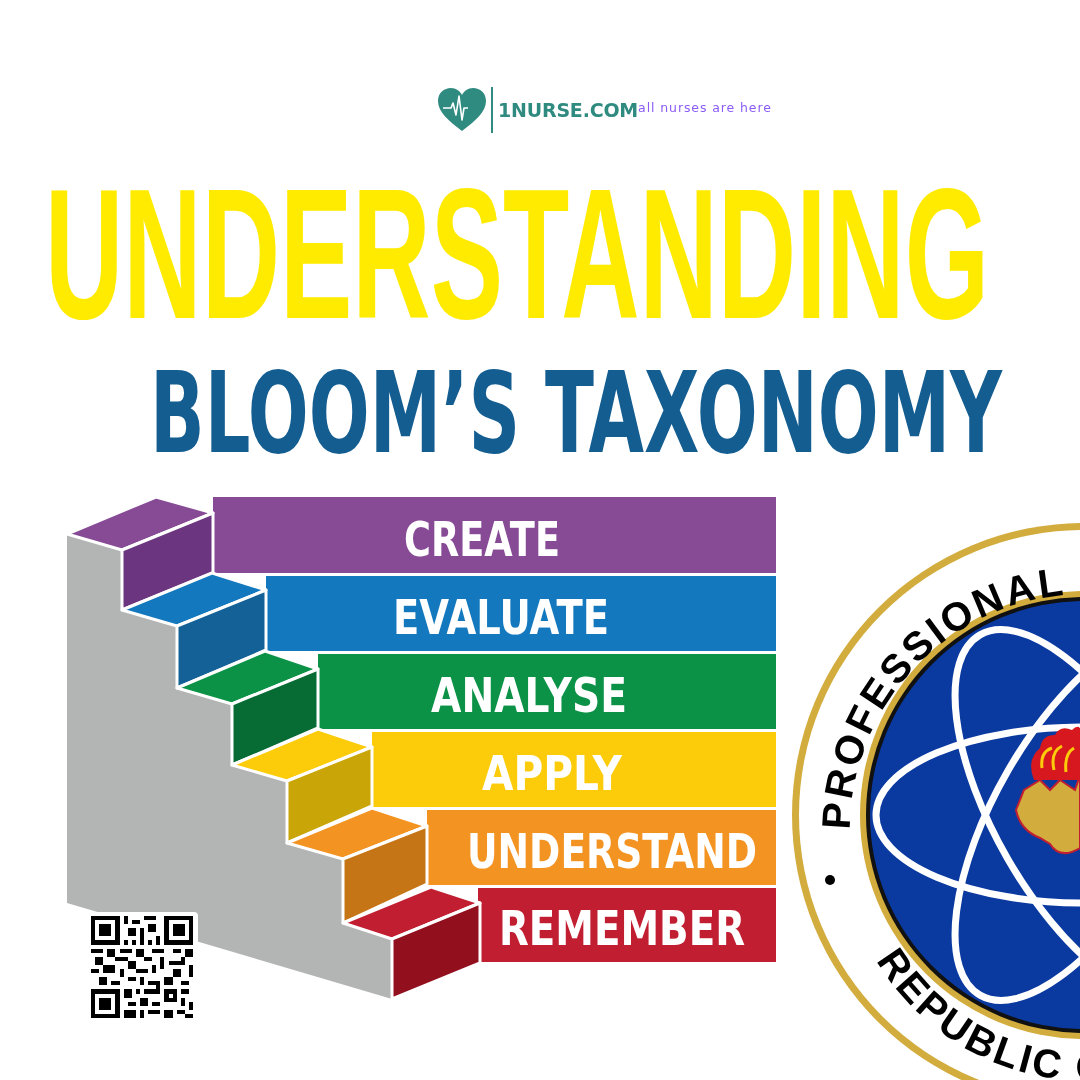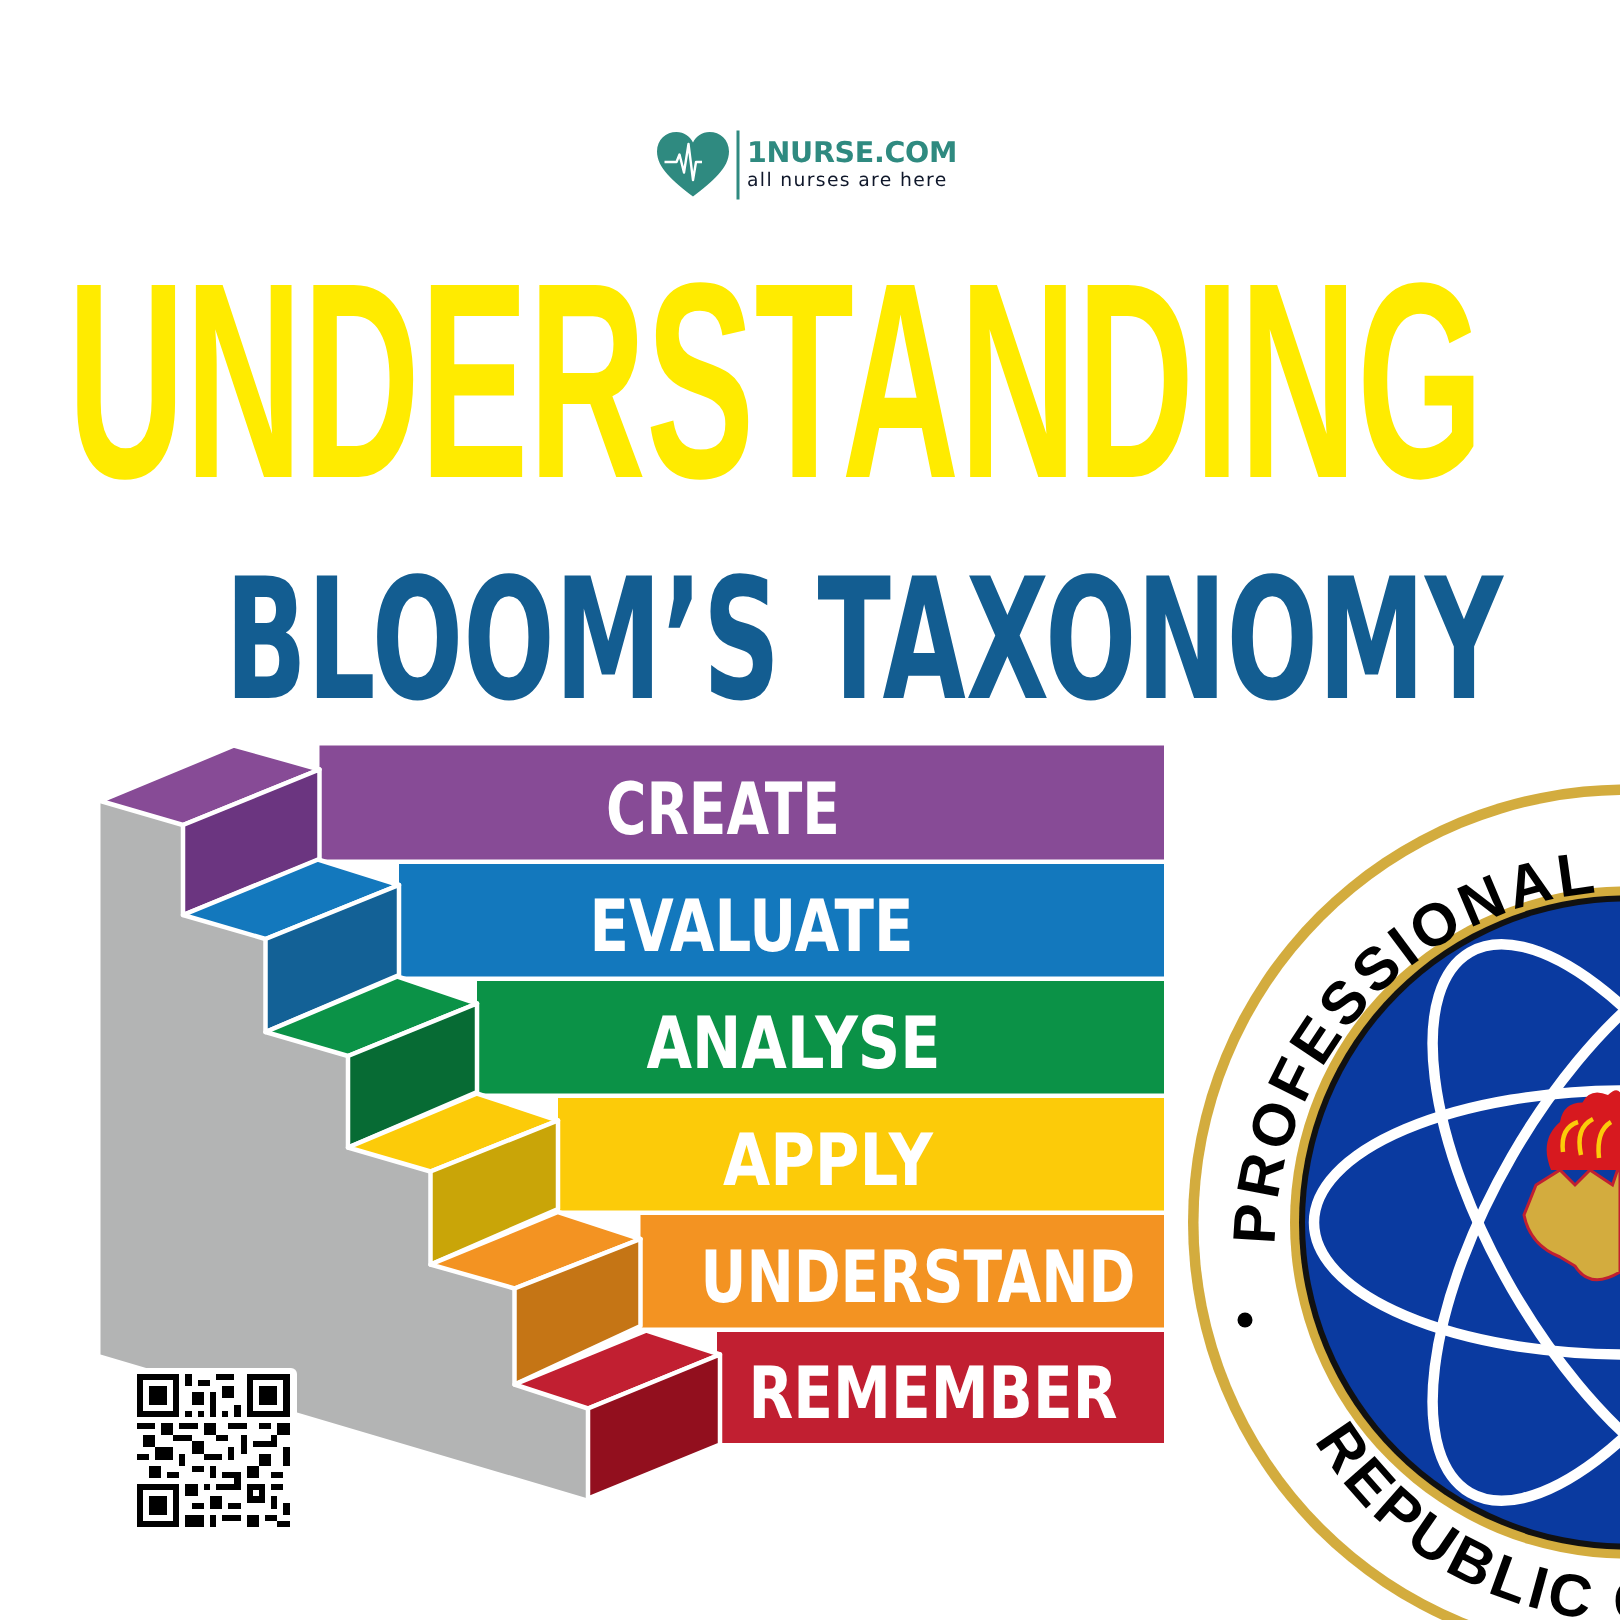--- a/index.html
+++ b/index.html
@@ -1,27 +1,27 @@
 <!DOCTYPE html>
 <html><head>
 <meta charset="utf-8">
 <style>
   html, body { margin:0; padding:0; background:#ffffff; }
   body { width:1080px; height:1080px; position:relative; overflow:hidden; font-family:"DejaVu Sans", sans-serif; }
 
   .logo { position:absolute; left:437px; top:86px; height:48px; display:flex; align-items:center; }
   .logo-heart { width:50px; height:44px; }
   .logo-divider { width:2px; height:46px; background:#2f8a80; margin:0 5px 0 4px; }
-  .logo-text { display:flex; flex-direction:column; justify-content:center; }
+  .logo-text { display:flex; flex-direction:row; justify-content:center; }
   .logo-name { font-family:"DejaVu Sans", sans-serif; font-weight:bold; color:#2f8a80; font-size:19px; letter-spacing:-0.2px; line-height:20px; }
-  .logo-tag { font-family:"DejaVu Sans", sans-serif; color:#0f172a; font-size:12.5px; letter-spacing:0.9px; line-height:16px; }
+  .logo-tag { font-family:"DejaVu Sans", sans-serif; color:#8b5cf6; font-size:12.5px; letter-spacing:0.9px; line-height:16px; }
 
   .title-main { position:absolute; left:44px; top:172px; width:950px; height:156px; }
   .title-main svg, .title-sub svg { display:block; }
-  .title-sub { position:absolute; left:148px; top:373px; width:860px; height:100px;text-decoration:underline; }
+  .title-sub { position:absolute; left:148px; top:360px; width:860px; height:100px;text-decoration:underline; }
 
   .stairs { position:absolute; left:0; top:0; width:800px; height:1080px; }
 
   .bar-label { font-family:"DejaVu Sans", sans-serif; font-weight:bold; fill:#ffffff; }
 
   .qr { position:absolute; left:86px; top:912px; width:112px; height:110px; background:#ffffff; border-radius:4px; }
   .qr svg { position:absolute; left:4px; top:4px; }
 
   .seal { position:absolute; left:0; top:0; width:1080px; height:1080px; pointer-events:none; }
 </style>

